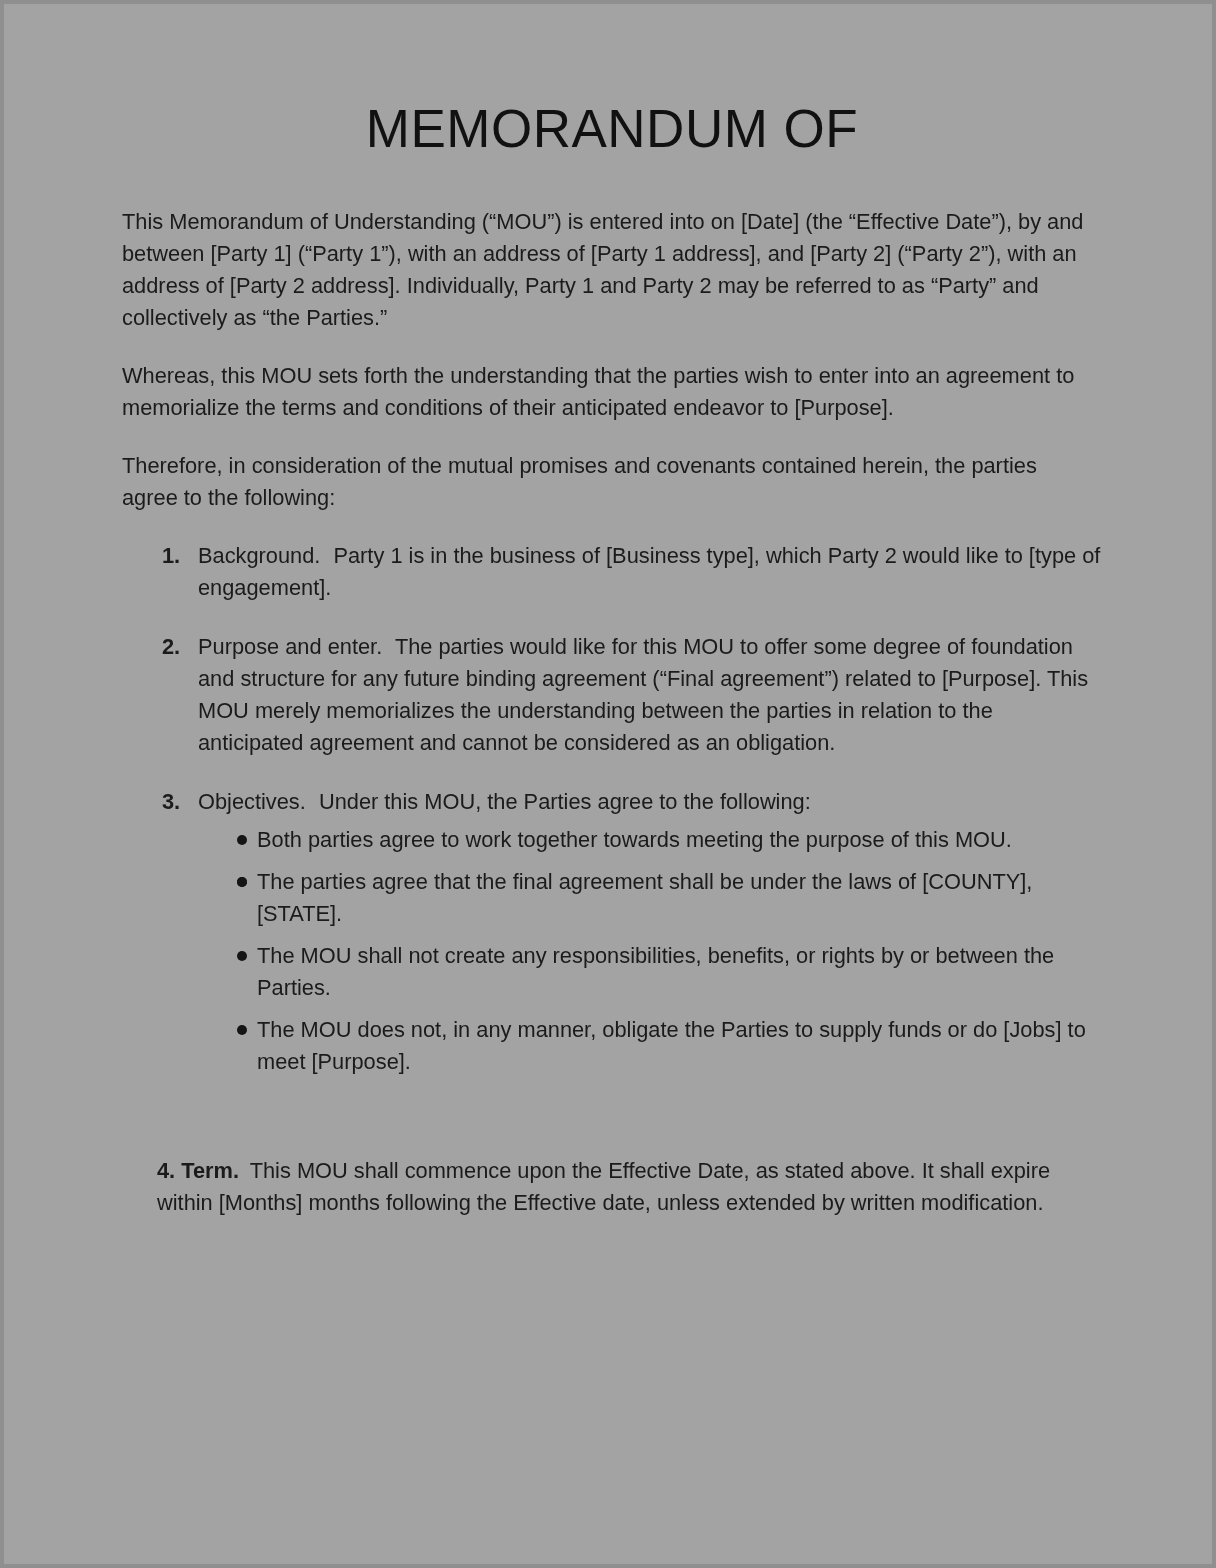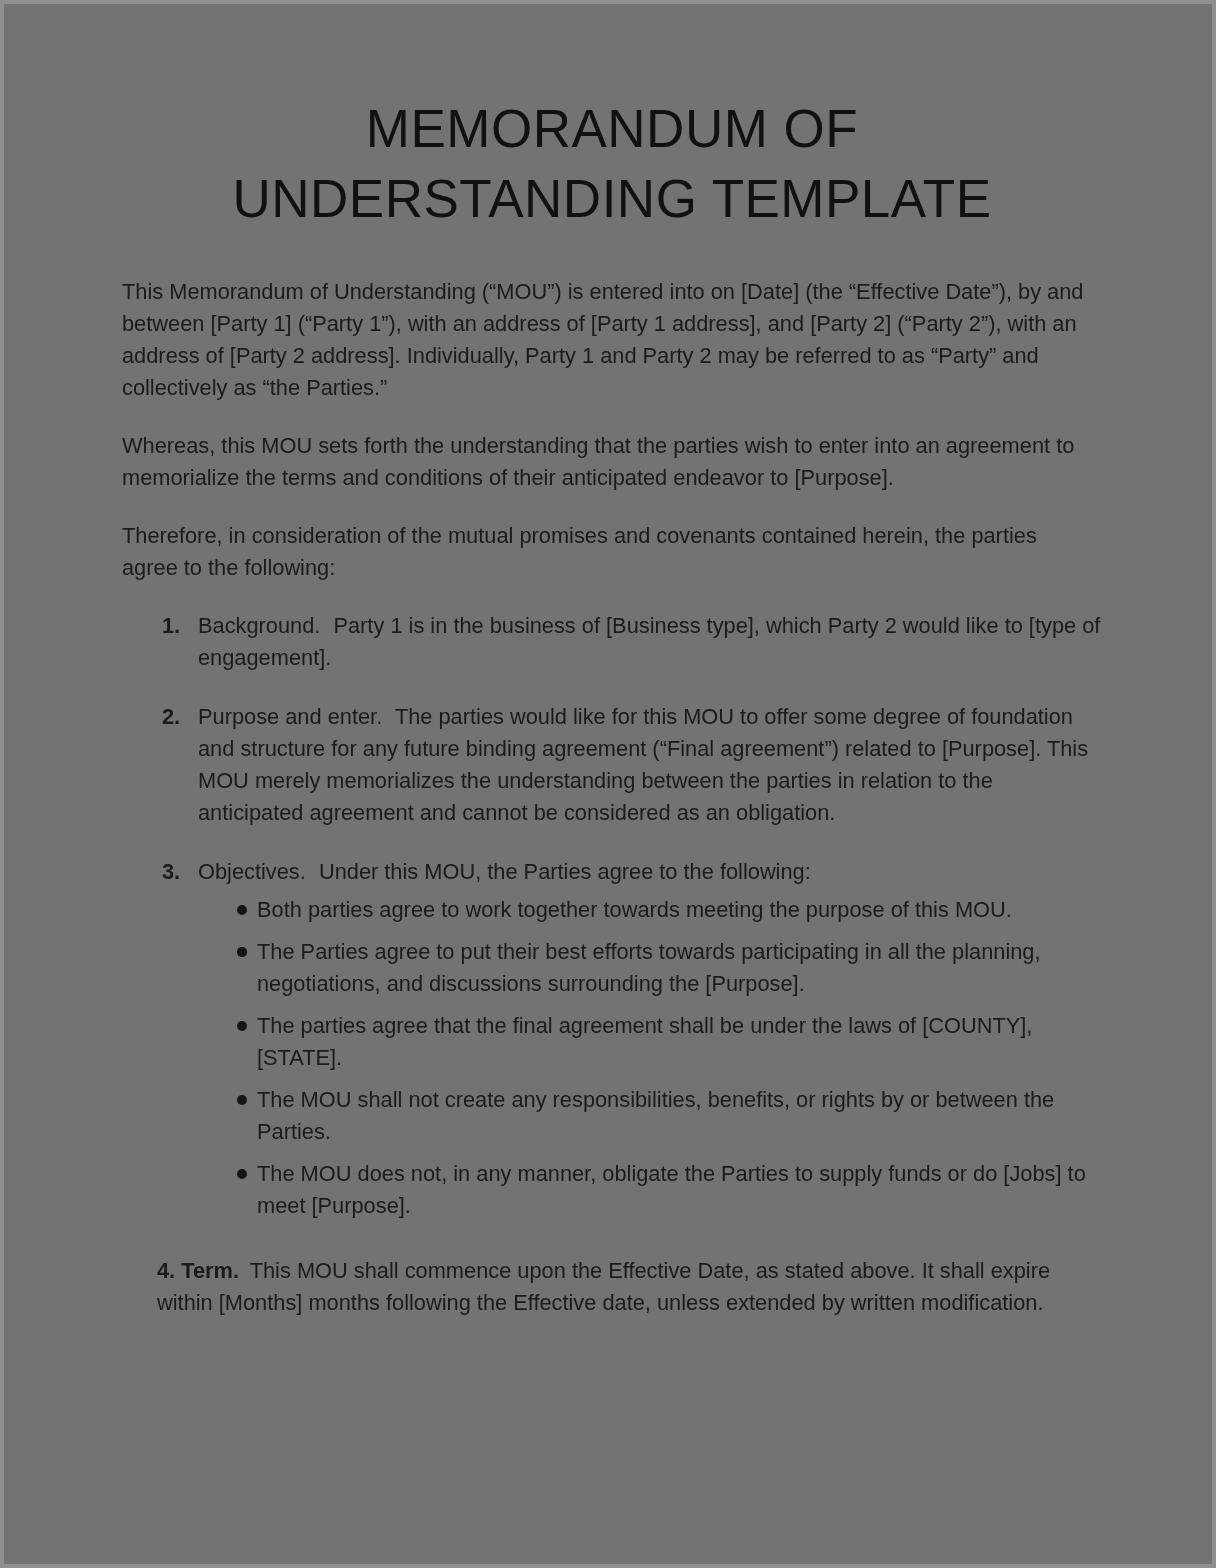--- a/index.html
+++ b/index.html
@@ -5,21 +5,21 @@
   html, body {
     margin: 0;
     padding: 0;
     background: #ffffff;
   }
   .doc-page {
     position: relative;
     width: 1216px;
     height: 1568px;
     box-sizing: border-box;
-    background: #737373;
+    background: #a3a3a3;
     border: 4px solid #8f8f8f;
     font-family: "Liberation Sans", "DejaVu Sans", sans-serif;
     color: #1b1b1b;
     overflow: hidden;
   }
   .content {
     box-sizing: border-box;
     width: 100%;
     height: 100%;
     padding: 90px 110px 0 118px;
@@ -82,37 +82,36 @@
     top: 11px;
     width: 10px;
     height: 10px;
     border-radius: 50%;
     background: #151515;
   }
 
   .term-para {
     font-size: 21.8px;
     line-height: 32px;
-    margin: 33px 0 0 0;
+    margin: 77px 0 0 0;
     padding-left: 35px;
   }
   .term-heading {
     font-weight: 700;
     margin-right: 5px;
   }
 </style>
 </head>
 <body>
 
 <div class="doc-page">
   <div class="content">
 
     <h1 class="doc-title">
       <span class="title-line">MEMORANDUM OF</span>
-      <span class="title-line">UNDERSTANDING TEMPLATE</span>
     </h1>
 
     <p class="body-para">This Memorandum of Understanding (“MOU”) is entered into on [Date] (the “Effective Date”), by and between [Party 1] (“Party 1”), with an address of [Party 1 address], and [Party 2] (“Party 2”), with an address of [Party 2 address]. Individually,  Party 1 and Party 2 may be referred to as “Party” and collectively as “the Parties.”</p>
 
     <p class="body-para">Whereas, this MOU sets forth the understanding that the parties wish to enter into an agreement to memorialize the terms and conditions of their anticipated endeavor to [Purpose].</p>
 
     <p class="body-para">Therefore, in consideration of the mutual promises and covenants contained herein, the parties agree to the following:</p>
 
     <ol class="numbered-list">
 
@@ -136,24 +135,20 @@
         <ul class="bullet-list">
           <li class="bullet-item">
             <span class="bullet-dot"></span>
             <span>Both parties agree to work together towards meeting the purpose of this MOU.</span>
           </li>
           <li class="bullet-item">
             <span class="bullet-dot"></span>
           </li>
           <li class="bullet-item">
             <span class="bullet-dot"></span>
-            <span>The Parties agree to put their best efforts towards participating in all the planning, negotiations, and discussions surrounding the [Purpose].</span>
-          </li>
-          <li class="bullet-item">
-            <span class="bullet-dot"></span>
             <span>The parties agree that the final agreement shall be under the laws of [COUNTY], [STATE].</span>
           </li>
           <li class="bullet-item">
             <span class="bullet-dot"></span>
             <span>The MOU shall not create any responsibilities, benefits, or rights by or between the Parties.</span>
           </li>
           <li class="bullet-item">
             <span class="bullet-dot"></span>
             <span>The MOU does not, in any manner, obligate the Parties to supply funds or do [Jobs] to meet [Purpose].</span>
           </li>

